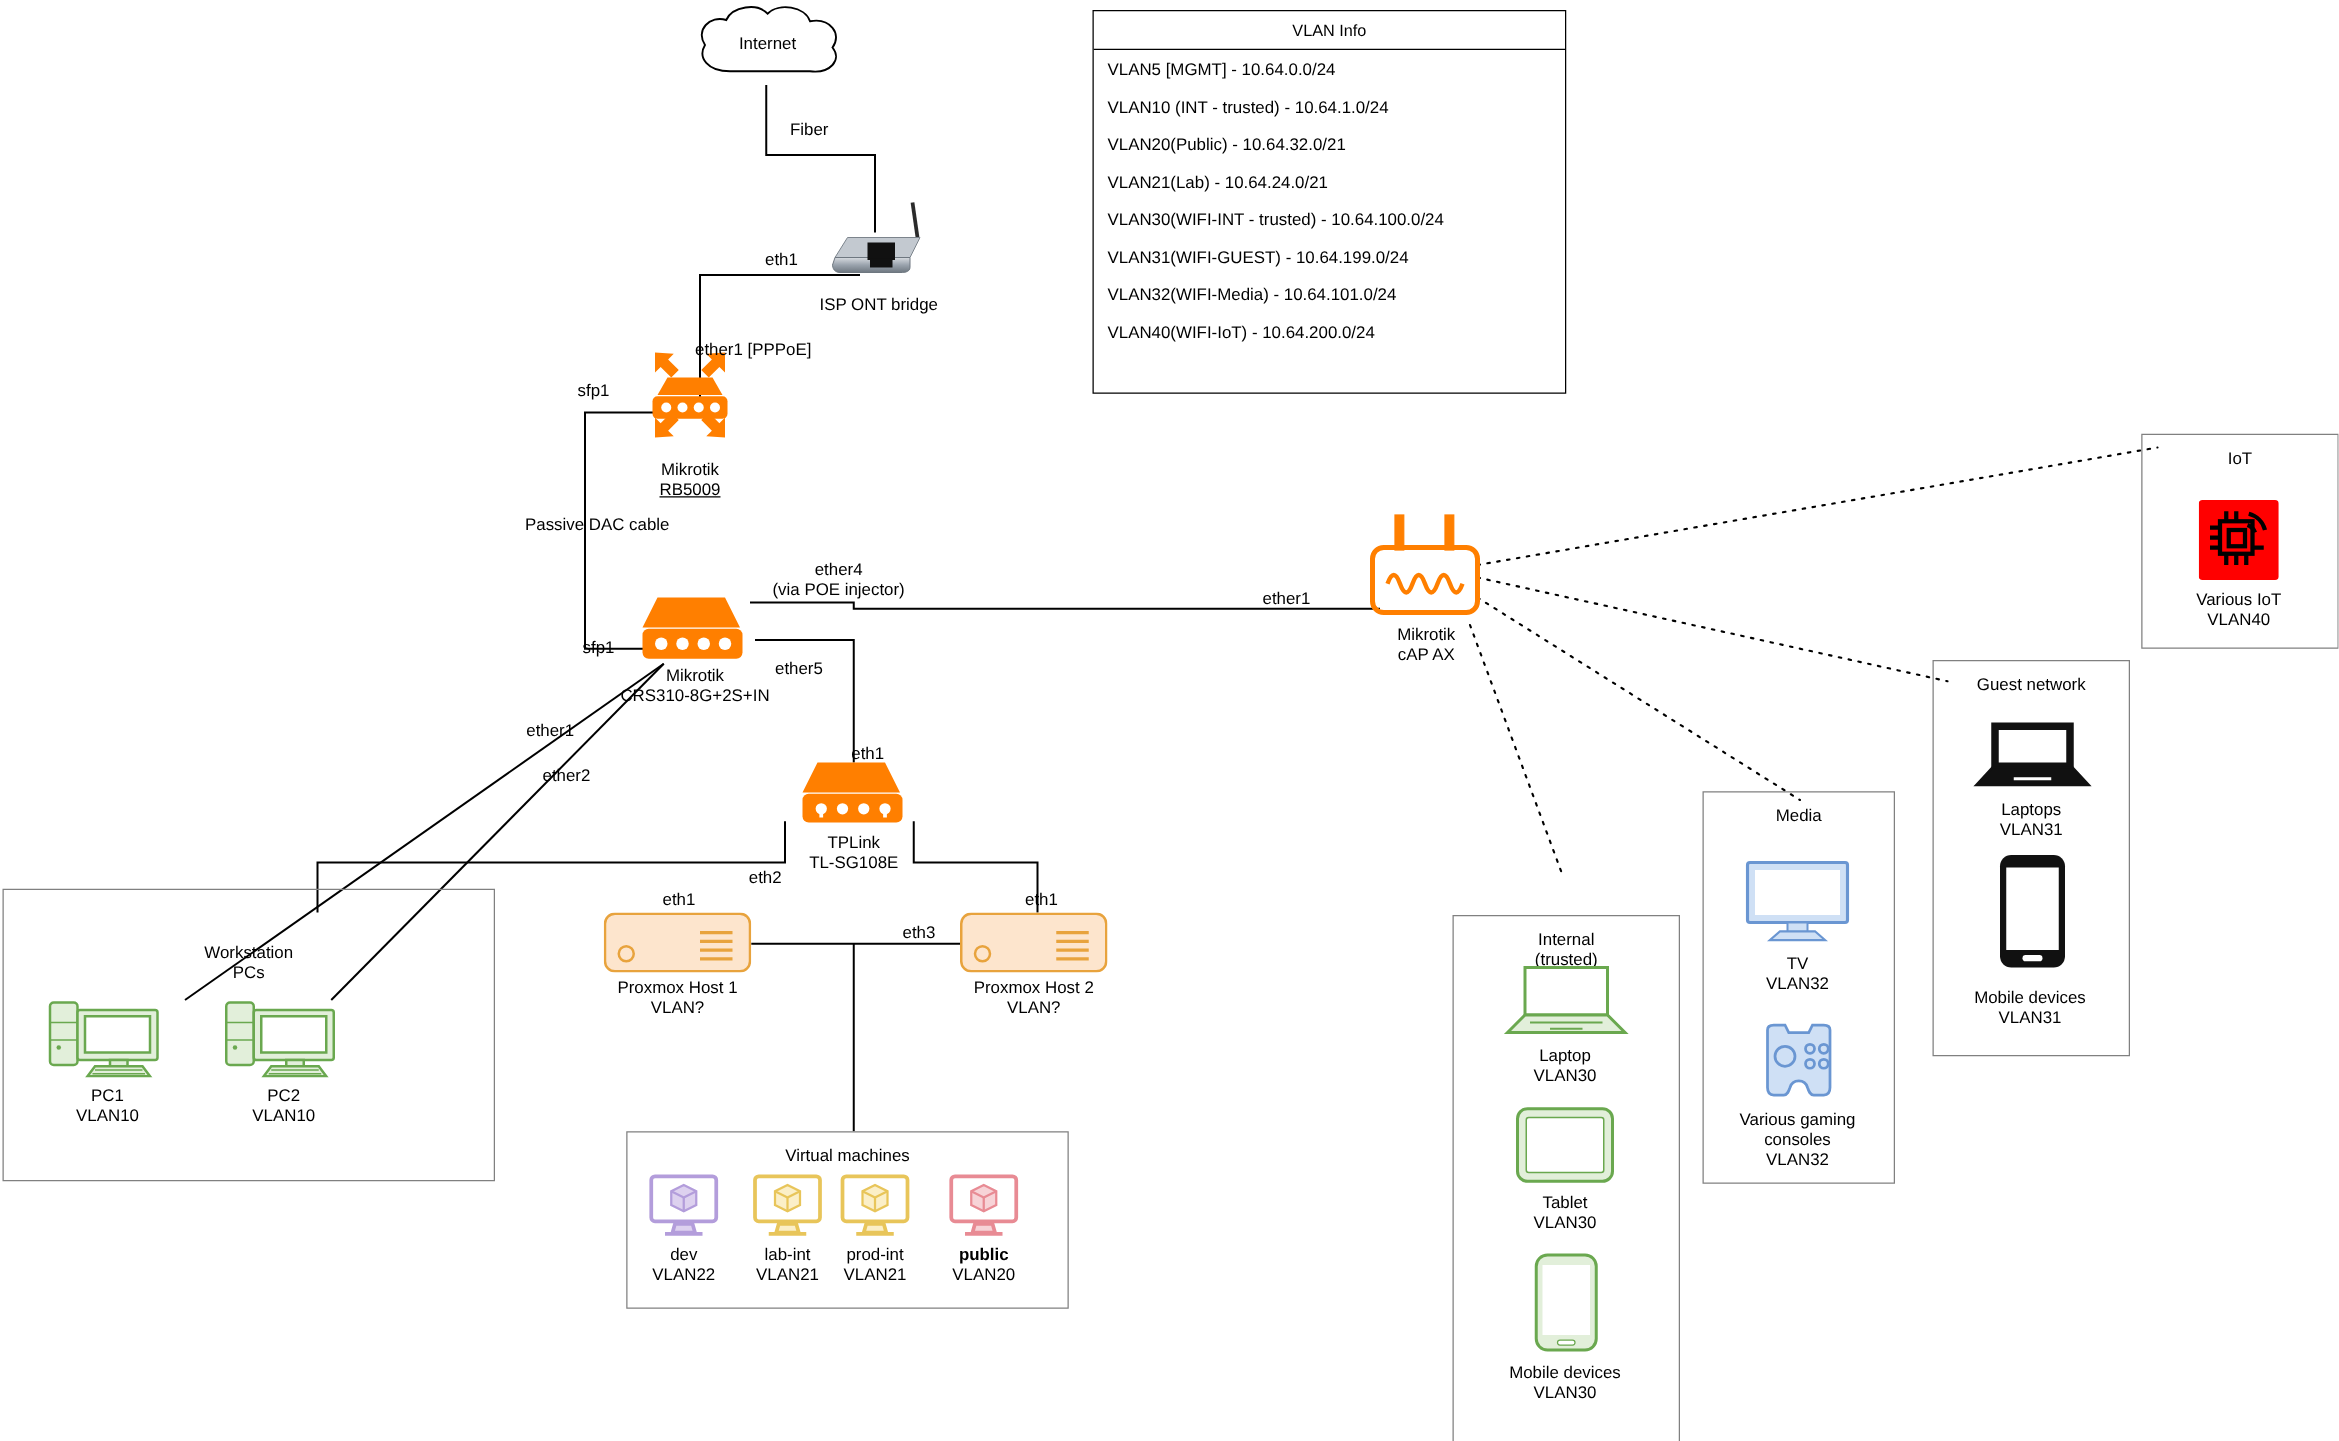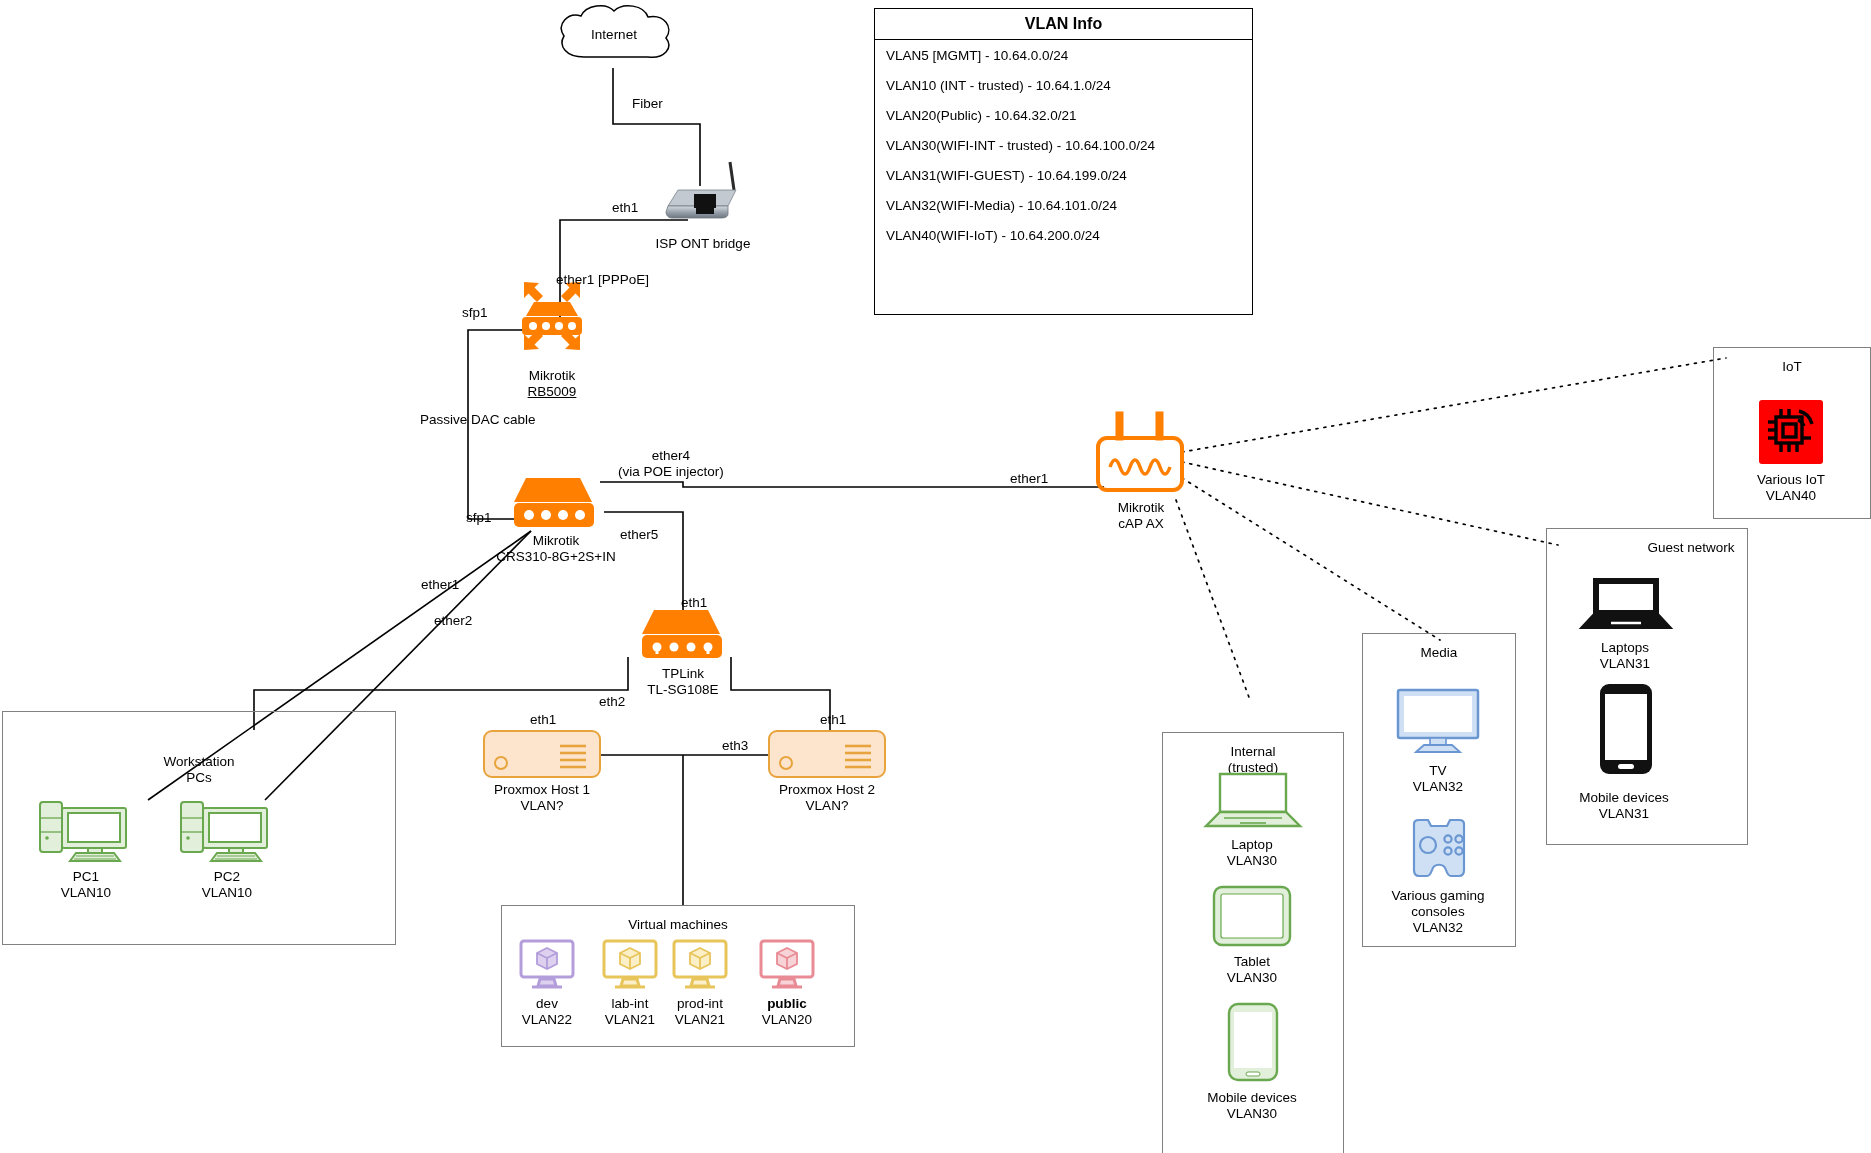--- a/index.html
+++ b/index.html
@@ -6,21 +6,21 @@
   html,body{margin:0;padding:0;background:#ffffff;}
   body{font-family:"Liberation Sans",sans-serif;color:#000;}
   #canvas{position:relative;width:1871px;height:1153px;overflow:hidden;background:#fff;}
   #edges{position:absolute;left:0;top:0;width:1871px;height:1153px;}
   .node{position:absolute;}
   .lbl{position:absolute;font-size:13.5px;line-height:16px;color:#000;white-space:pre;}
   .clbl{position:absolute;font-size:13.5px;line-height:16px;text-align:center;white-space:pre;}
   .grp{position:absolute;border:1.4px solid #808080;background:transparent;}
   .grp-title{position:absolute;width:100%;text-align:center;font-size:13.5px;line-height:16px;white-space:pre;}
   .vlanbox{position:absolute;border:1px solid #000;background:#fff;}
-  .vlan-head{height:30px;border-bottom:1px solid #000;display:flex;align-items:center;justify-content:center;font-size:16px;font-weight:bold;}
+  .vlan-head{height:30px;border-bottom:1px solid #000;display:flex;align-items:center;justify-content:center;font-size:13px;}
   .vlan-row{height:30px;display:flex;align-items:center;padding-left:11px;font-size:13.5px;}
   .cap{position:absolute;text-align:center;font-size:13.5px;line-height:16px;white-space:pre;}
   .bold{font-weight:bold;}
 </style>
 </head>
 <body>
 
 <div id="canvas">
 
   <svg id="edges" viewBox="0 0 1871 1153">
@@ -55,20 +55,21 @@
       <path d="M 1182 478 L 1440 640"></path>
       <path d="M 1176 500 L 1250 700"></path>
     </g>
   </svg>
 
   <div class="vlanbox" style="left:874px;top:8px;width:377px;height:305px;">
     <div class="vlan-head">VLAN Info</div>
     <div class="vlan-row">VLAN5 [MGMT] - 10.64.0.0/24</div>
     <div class="vlan-row">VLAN10 (INT - trusted) - 10.64.1.0/24</div>
     <div class="vlan-row">VLAN20(Public) - 10.64.32.0/21</div>
+    <div class="vlan-row">VLAN21(Lab) - 10.64.24.0/21</div>
     <div class="vlan-row">VLAN30(WIFI-INT - trusted) - 10.64.100.0/24</div>
     <div class="vlan-row">VLAN31(WIFI-GUEST) - 10.64.199.0/24</div>
     <div class="vlan-row">VLAN32(WIFI-Media) - 10.64.101.0/24</div>
     <div class="vlan-row">VLAN40(WIFI-IoT) - 10.64.200.0/24</div>
   </div>
 
   <div class="node" style="left:548px;top:2px;">
     <svg width="132" height="70" viewBox="0 0 132 70">
       <path d="M36 55 C18 55 10 44 16 34 C8 22 20 10 33 14 C38 3 58 0 66 9 C75 0 96 3 100 15 C116 12 126 25 118 36 C126 46 116 57 100 55 Z" fill="#fff" stroke="#000" stroke-width="1.5"></path>
     </svg>
@@ -397,21 +398,21 @@
           <circle cx="53" cy="21" r="3.6"></circle>
         <circle cx="42" cy="33" r="3.6"></circle>
           <circle cx="53" cy="33" r="3.6"></circle>
       </g>
     </svg>
   </div>
   <div class="cap" style="left:1368px;top:888px;width:140px;">Various gaming
 consoles</div>
   <div class="cap" style="left:1368px;top:920px;width:140px;">VLAN32</div>
 
-  <div class="grp" style="left:1546px;top:528px;width:156px;height:315px;padding-left:44px;">
+  <div class="grp" style="left:1546px;top:528px;width:156px;height:315px;">
     <div class="grp-title" style="top:11px;">Guest network</div>
   </div>
   <div class="node" style="left:1578px;top:576px;">
     <svg width="96" height="56" viewBox="0 0 96 56">
       <g fill="#111" stroke="#111" stroke-width="2">
         <path d="M16 3 L80 3 L80 38 L16 38 Z"></path>
         <path d="M3 52 L16 38 L80 38 L93 52 Z"></path>
       </g>
       <rect x="21" y="8" width="54" height="26" fill="#fff"></rect>
       <line x1="33" y1="47" x2="63" y2="47" stroke="#fff" stroke-width="2.5"></line>

